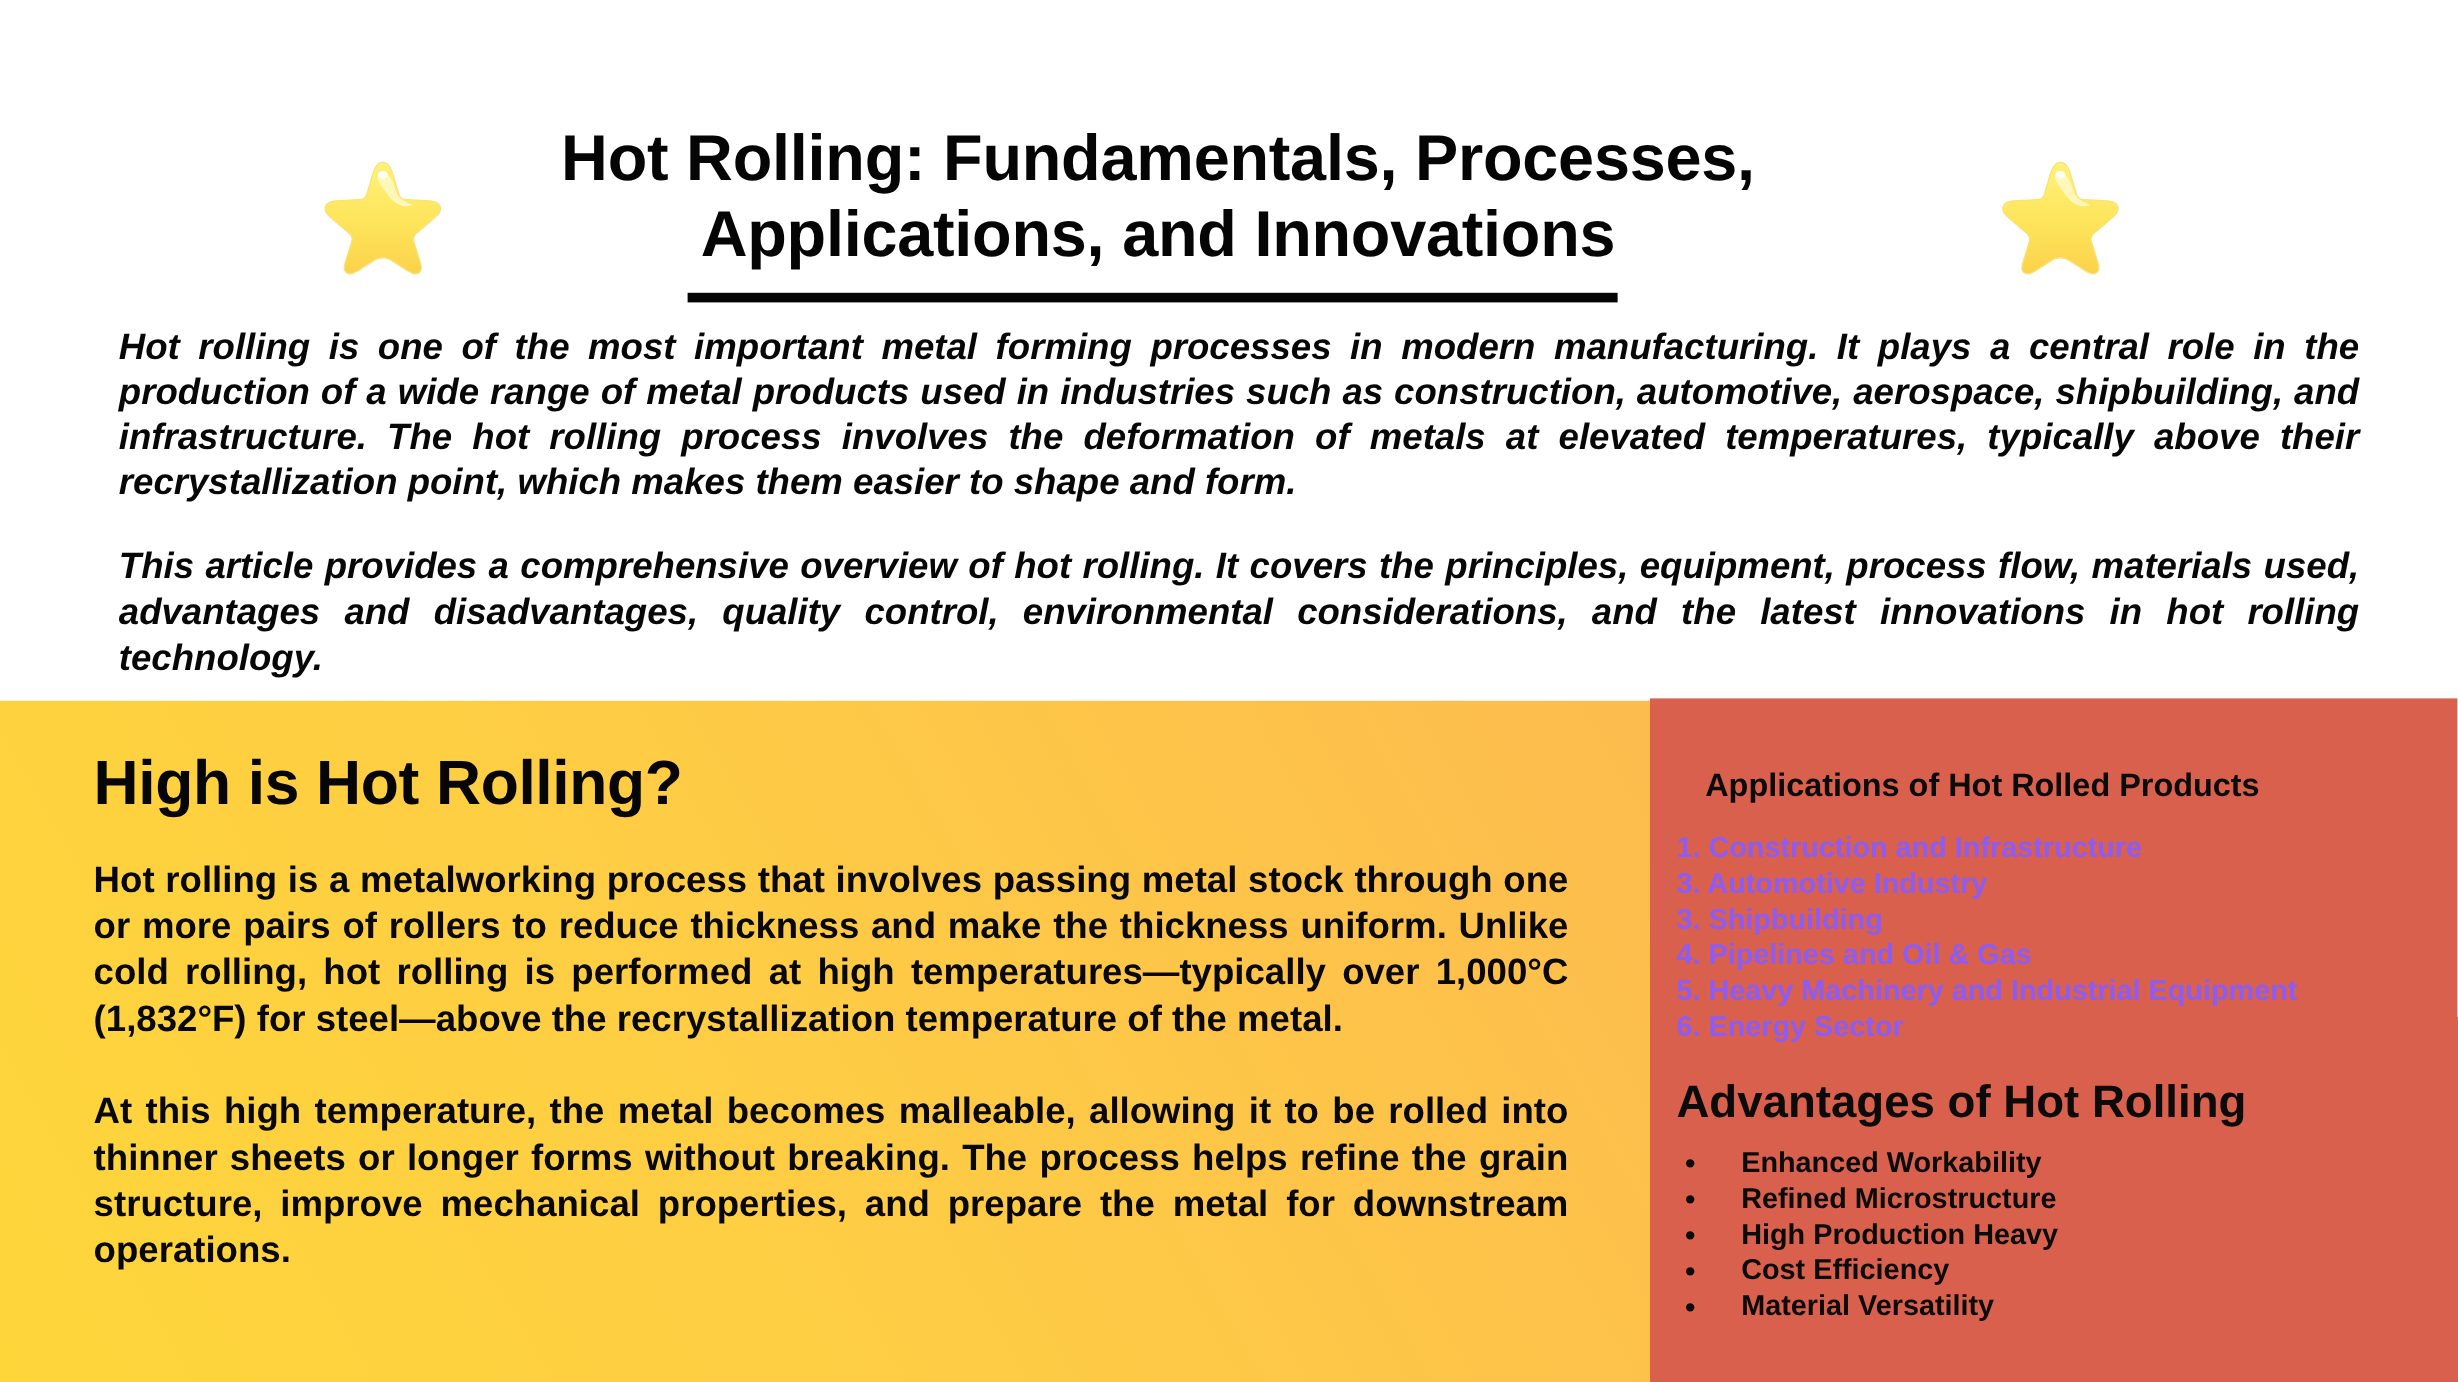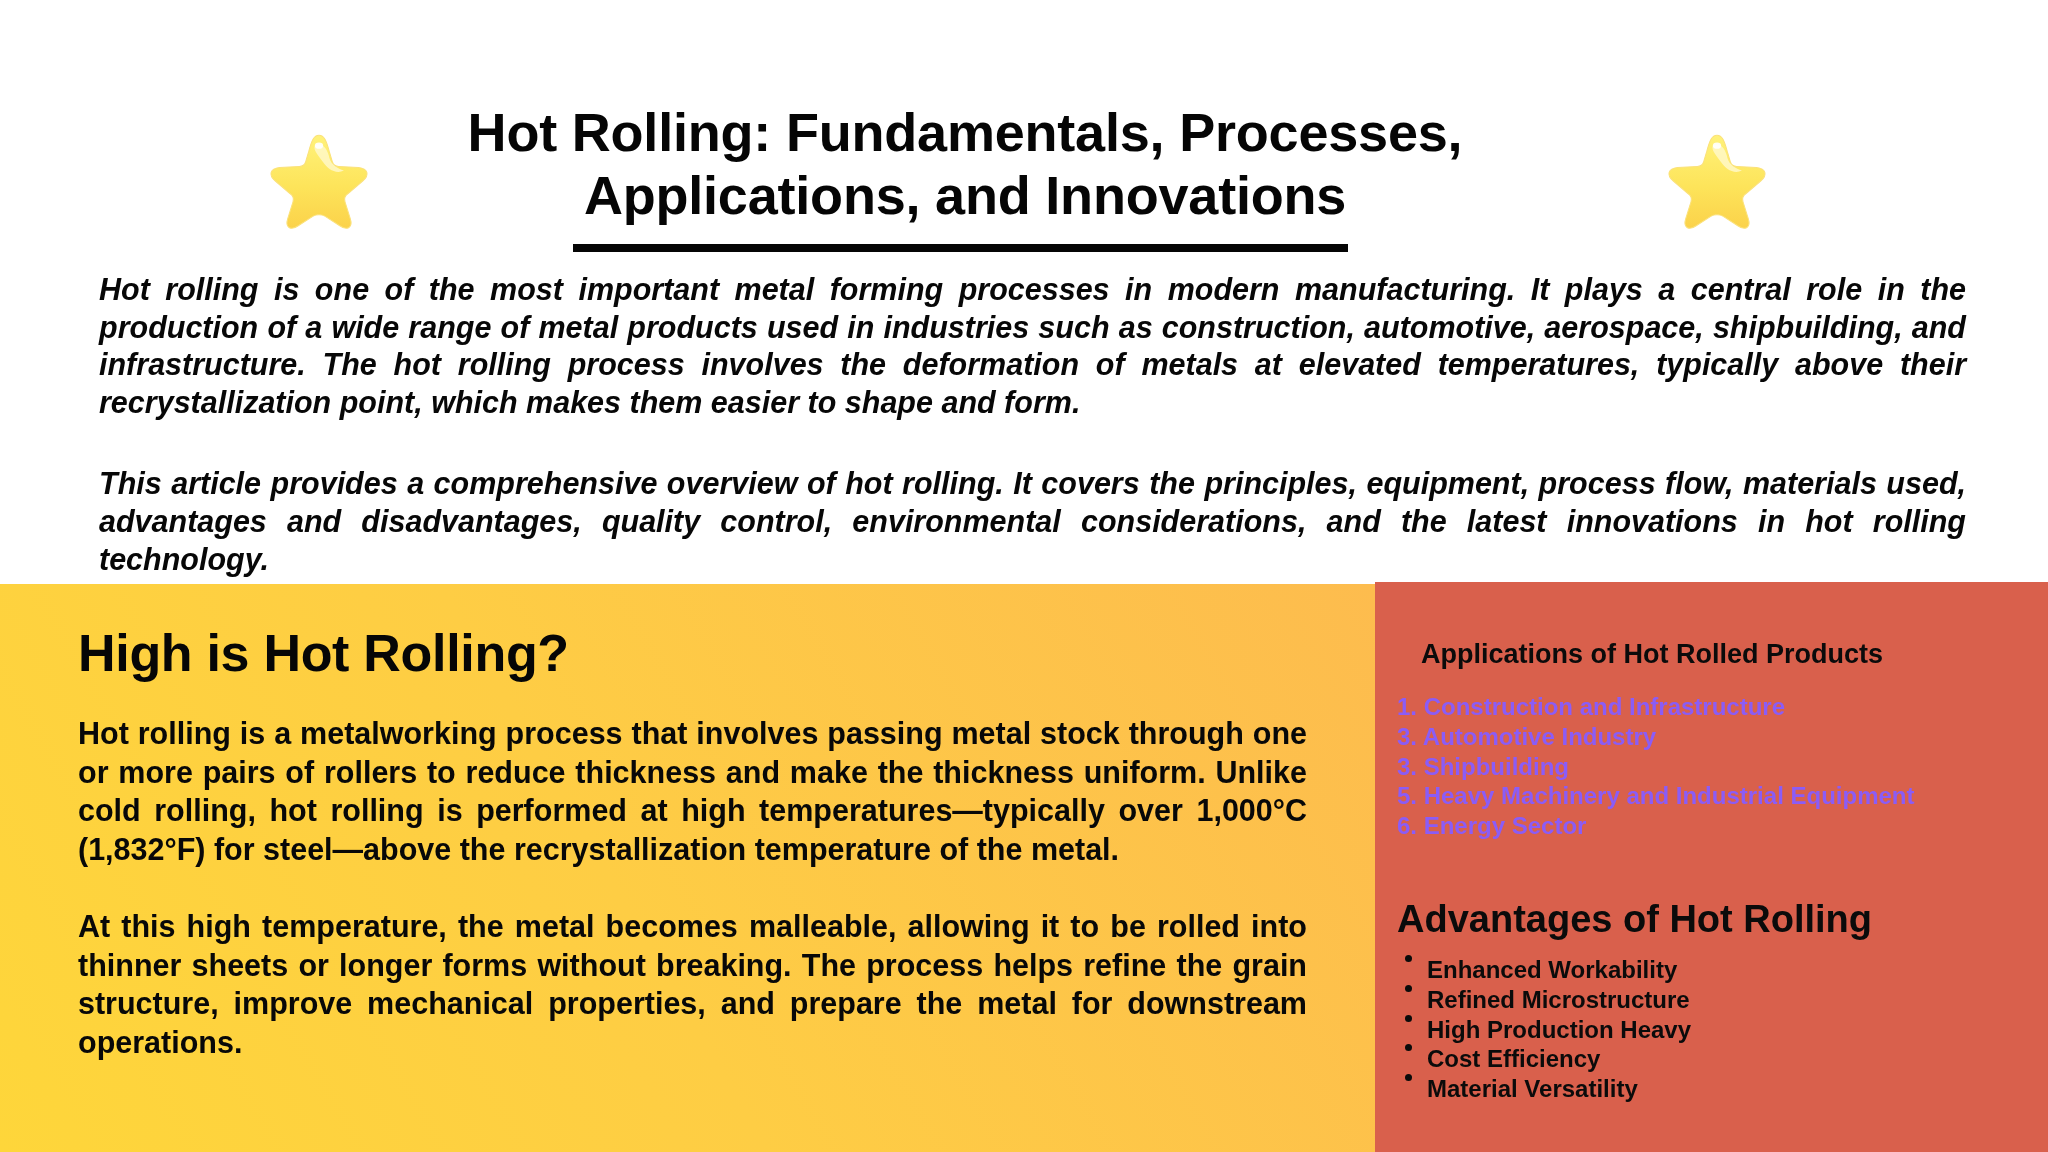--- a/index.html
+++ b/index.html
@@ -30,21 +30,21 @@
       position: absolute; left: 573px; top: 244px; width: 775px; height: 8px;
       background: #050505;
     }
 
     
     .intro {
       position: absolute; left: 99px; top: 271px; width: 1867px;
       font-size: 30.5px; line-height: 37.6px; font-weight: 700; font-style: italic;
       text-align: justify; color: #070707;
     }
-    .intro p + p { margin-top: 44px; }
+    .intro p + p { margin-top: 33px; }
 
     
     .yellow-panel {
       position: absolute; left: 0; top: 584px; width: 1375px; height: 568px;
       background: linear-gradient(60deg, #fed63a 0%, #fecd44 45%, #fdbc4e 100%);
     }
     .what-heading {
       position: absolute; left: 78px; top: 622px;
       font-size: 52px; line-height: 62px; font-weight: 700; color: #060606;
       letter-spacing: -0.3px;
@@ -70,21 +70,21 @@
       font-size: 24px; line-height: 29.8px; font-weight: 700; color: #8b5cf6;
     }
     .adv-heading {
       position: absolute; left: 1397px; top: 900px;
       font-size: 38px; line-height: 38px; font-weight: 700; color: #0b0b0b;
     }
     .adv-list {
       position: absolute; left: 1405px; top: 955px; list-style: none;
       font-size: 24px; line-height: 29.8px; font-weight: 700; color: #0b0b0b;
     }
-    .adv-list li { display: flex; align-items: flex-start; }
+    .adv-list li { display: flex; align-items: center; gap: 24px; }
     .bullet {
       display: inline-block; width: 7px; height: 7px; border-radius: 50%;
       background: #0b0b0b; margin-right: 15px; flex: none;
     }
   </style>
 </head>
 <body>
 
 <div class="page">
 
@@ -134,20 +134,21 @@
     <p>Hot rolling is a metalworking process that involves passing metal stock through one or more pairs of rollers to reduce thickness and make the thickness uniform. Unlike cold rolling, hot rolling is performed at high temperatures—typically over 1,000°C (1,832°F) for steel—above the recrystallization temperature of the metal.</p>
     <p>At this high temperature, the metal becomes malleable, allowing it to be rolled into thinner sheets or longer forms without breaking. The process helps refine the grain structure, improve mechanical properties, and prepare the metal for downstream operations.</p>
   </div>
 
   <aside class="red-panel"></aside>
   <h3 class="apps-heading">Applications of Hot Rolled Products</h3>
   <ol class="apps-list">
     <li>1. Construction and Infrastructure</li>
     <li>3. Automotive Industry</li>
     <li>3. Shipbuilding</li>
+    <li>4. Pipelines and Oil &amp; Gas</li>
     <li>5. Heavy Machinery and Industrial Equipment</li>
     <li>6. Energy Sector</li>
   </ol>
 
   <h3 class="adv-heading">Advantages of Hot Rolling</h3>
   <ul class="adv-list">
     <li>
         <span class="bullet"></span>
         <span>Enhanced Workability</span>
       </li>

